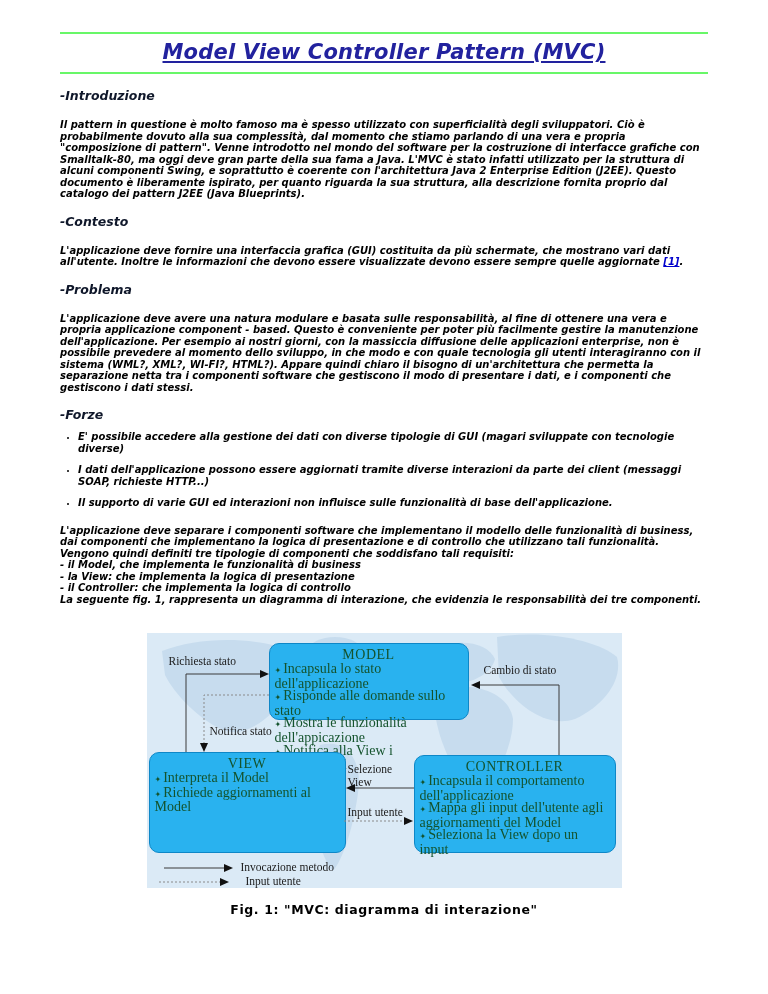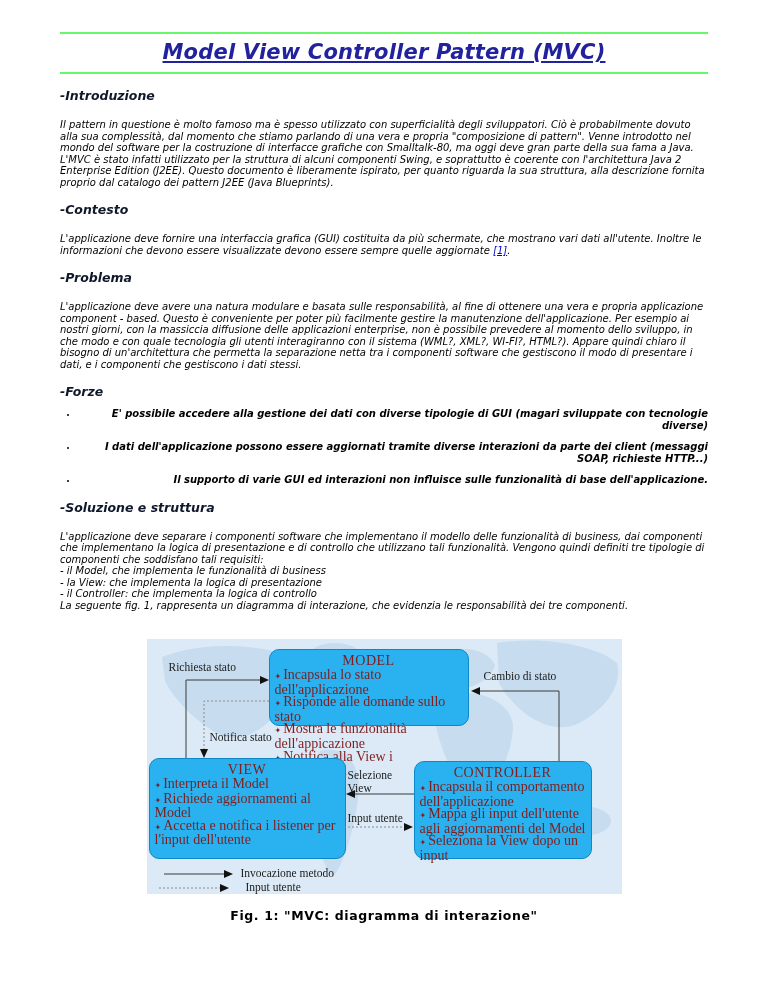--- a/index.html
+++ b/index.html
@@ -6,45 +6,45 @@
   .page{position:relative;width:768px;height:994px;background:#ffffff;overflow:hidden;
         font-family:"DejaVu Sans","Liberation Sans",sans-serif;border-radius:17px;}
   .content{margin:0 60px;padding-top:32px;width:648px;box-sizing:border-box;}
 
   .rule{border:none;border-top:2px solid #68f768;margin:0;}
 
   .doc-title{margin:6px 0 8px;text-align:center;font-size:21px;font-weight:bold;font-style:italic;
              color:#22229e;text-decoration:underline;letter-spacing:.2px;}
 
   .section-heading{margin:14px 0 9px;font-size:12.5px;font-weight:bold;font-style:italic;color:#0f172a;}
-  .body-text{margin:16px 0 12px;font-size:10px;line-height:11.5px;font-weight:normal;font-style:italic;
+  .body-text{margin:16px 0 12px;font-size:10px;line-height:11.5px;font-weight:bold;font-style:italic;
              color:#000;white-space:pre-line;}
   .inline-link{color:#0000cc;text-decoration:underline;cursor:pointer;}
 
-  ul.forze-list{margin:0 0 10px;padding-left:18px;text-align:right;}
+  ul.forze-list{margin:0 0 10px;padding-left:18px;}
   ul.forze-list li{font-size:10px;line-height:11.5px;font-weight:bold;font-style:italic;color:#000;
                    margin-bottom:10px;}
   ul.forze-list li::marker{font-size:8px;}
 
   
   .figure-wrap{margin-top:28px;}
   .diagram{position:relative;width:475px;height:255px;margin:0 auto;background:#dbeaf6;}
   .diagram svg{position:absolute;left:0;top:0;}
   .map-layer{z-index:0;}
   .arrow-layer{z-index:2;pointer-events:none;}
 
   .mvc-box{position:absolute;z-index:1;background:#29b2ef;border:1px solid #0e87c7;border-radius:10px;
-           box-sizing:border-box;padding:3px 5px 2px;color:#7f1d1d;
+           box-sizing:border-box;padding:3px 5px 2px;color:#14532d;
            font-family:"Liberation Serif","DejaVu Serif",serif;}
   .mvc-box .box-title{text-align:center;font-size:14px;line-height:16px;letter-spacing:.5px;}
   .mvc-box .box-bullets{font-size:14px;line-height:12.6px;}
   .mvc-box .box-bullets .dbullet::before{content:"✦ ";font-size:8px;}
   .box-model{left:122px;top:10px;width:200px;height:77px;}
   .box-view{left:2px;top:119px;width:197px;height:101px;}
-  .box-controller{left:267px;top:122px;width:178px;height:98px;}
+  .box-controller{left:267px;top:122px;width:202px;height:98px;}
 
   .diag-label{position:absolute;z-index:3;font-family:"Liberation Serif","DejaVu Serif",serif;
               font-size:11.5px;line-height:12.5px;color:#1a1a1a;white-space:pre-line;}
 
   .figure-caption{margin:14px 0 0;text-align:center;font-size:12.5px;font-weight:bold;color:#000;
                   letter-spacing:.6px;}
 </style>
 </head>
 <body>
 
@@ -64,21 +64,20 @@
     <h2 class="section-heading">-Problema</h2>
     <p class="body-text">L'applicazione deve avere una natura modulare e basata sulle responsabilità, al fine di ottenere una vera e propria applicazione component - based. Questo è conveniente per poter più facilmente gestire la manutenzione dell'applicazione. Per esempio ai nostri giorni, con la massiccia diffusione delle applicazioni enterprise, non è possibile prevedere al momento dello sviluppo, in che modo e con quale tecnologia gli utenti interagiranno con il sistema (WML?, XML?, WI-FI?, HTML?). Appare quindi chiaro il bisogno di un'architettura che permetta la separazione netta tra i componenti software che gestiscono il modo di presentare i dati, e i componenti che gestiscono i dati stessi.</p>
 
     <h2 class="section-heading">-Forze</h2>
     <ul class="forze-list">
         <li>E' possibile accedere alla gestione dei dati con diverse tipologie di GUI (magari sviluppate con tecnologie diverse)</li>
         <li>I dati dell'applicazione possono essere aggiornati tramite diverse interazioni da parte dei client (messaggi SOAP, richieste HTTP...)</li>
         <li>Il supporto di varie GUI ed interazioni non influisce sulle funzionalità di base dell'applicazione.</li>
       </ul>
 
-    <h2 class="section-heading">-Soluzione e struttura</h2>
     <p class="body-text">L'applicazione deve separare i componenti software che implementano il modello delle funzionalità di business, dai componenti che implementano la logica di presentazione e di controllo che utilizzano tali funzionalità. Vengono quindi definiti tre tipologie di componenti che soddisfano tali requisiti:
 - il Model, che implementa le funzionalità di business
 - la View: che implementa la logica di presentazione
 - il Controller: che implementa la logica di controllo
 La seguente fig. 1, rappresenta un diagramma di interazione, che evidenzia le responsabilità dei tre componenti.</p>
 
     <div class="figure-wrap">
       <div class="diagram">
 
         <svg class="map-layer" width="475" height="255" viewBox="0 0 475 255">
@@ -101,21 +100,20 @@
               <div class="dbullet">Mostra le funzionalità dell'appicazione</div>
               <div class="dbullet">Notifica alla View i cambiamenti</div>
             </div>
         </div>
 
         <div class="mvc-box box-view">
           <div class="box-title">VIEW</div>
           <div class="box-bullets">
               <div class="dbullet">Interpreta il Model</div>
               <div class="dbullet">Richiede aggiornamenti al Model</div>
-              <div class="dbullet">Accetta e notifica i listener per l'input dell'utente</div>
             </div>
         </div>
 
         <div class="mvc-box box-controller">
           <div class="box-title">CONTROLLER</div>
           <div class="box-bullets">
               <div class="dbullet">Incapsula il comportamento dell'applicazione</div>
               <div class="dbullet">Mappa gli input dell'utente agli aggiornamenti del Model</div>
               <div class="dbullet">Seleziona la View dopo un input</div>
             </div>

